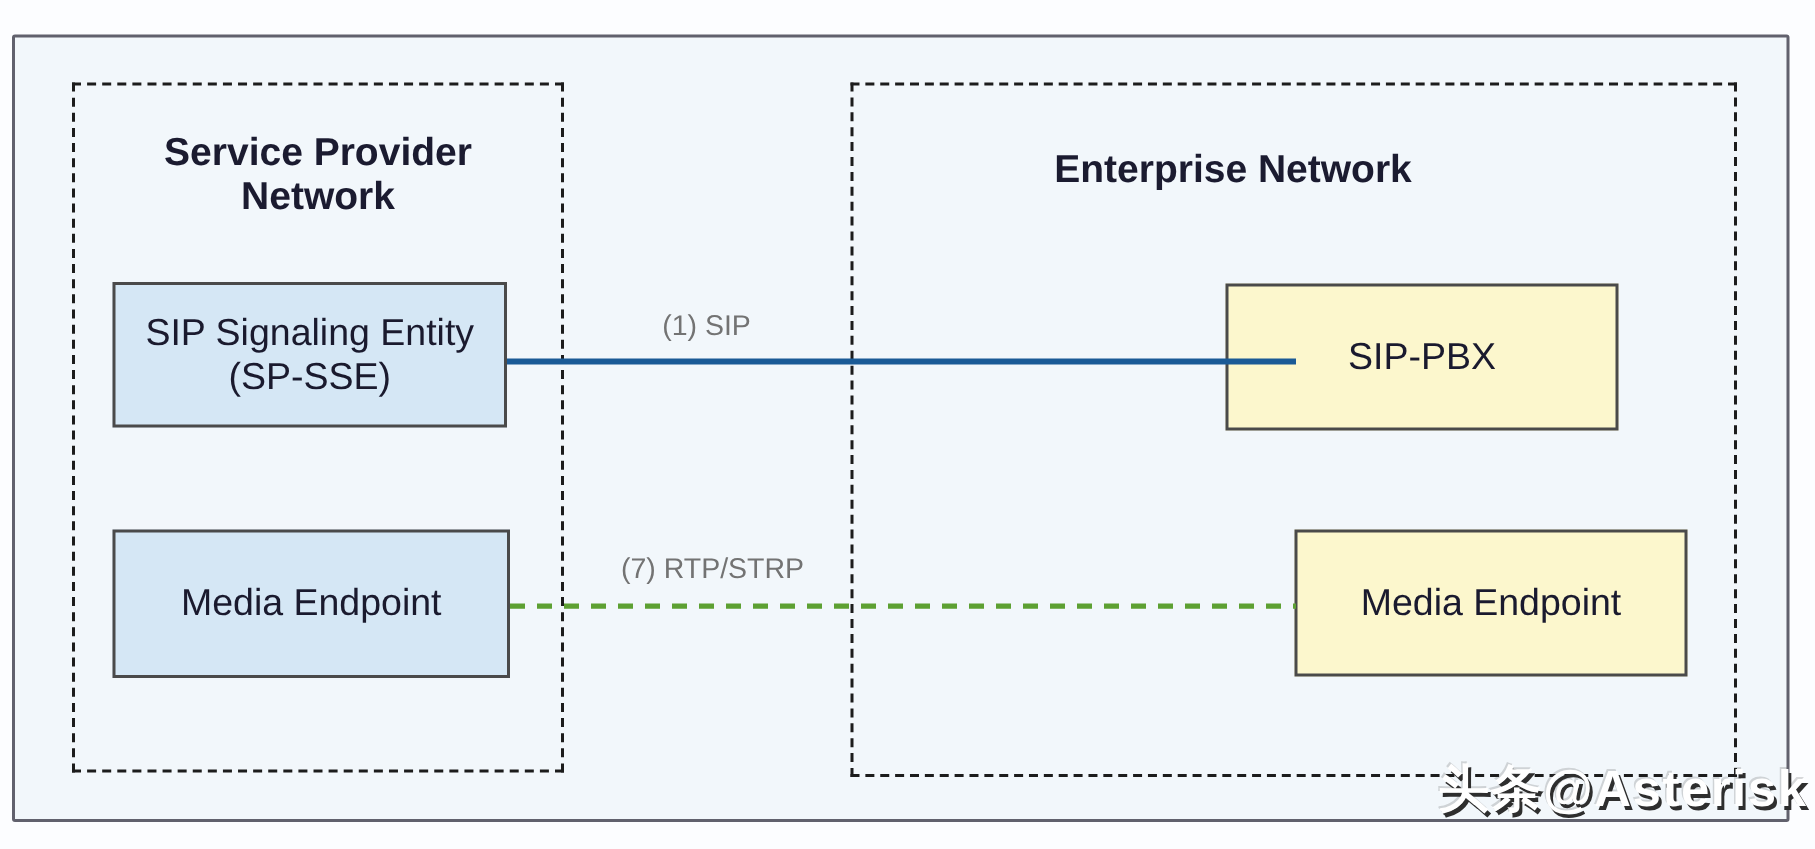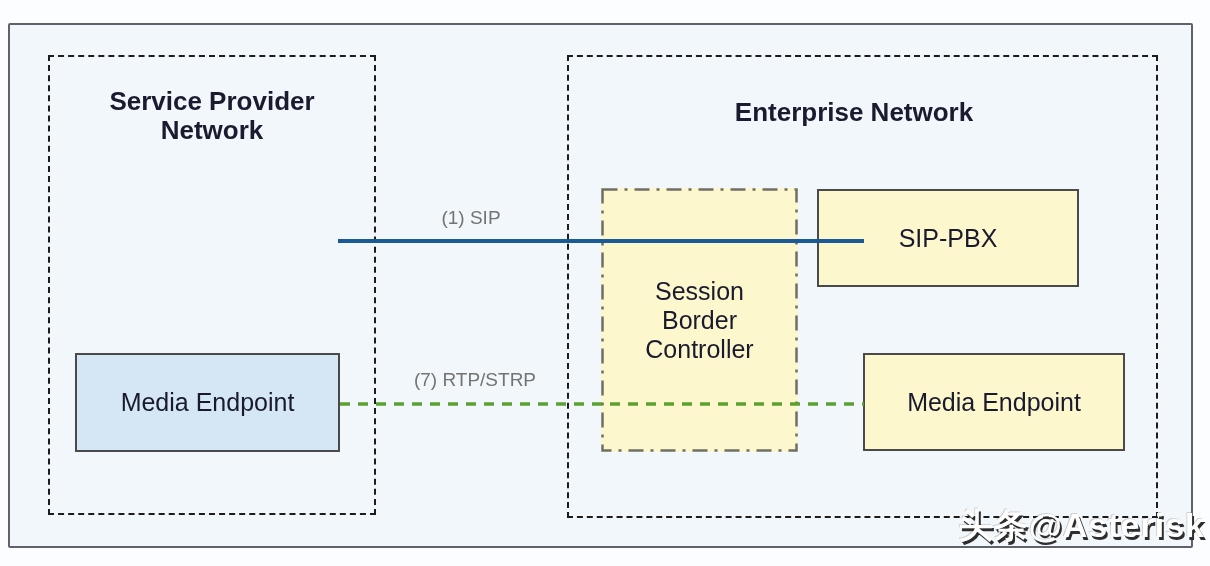--- a/index.html
+++ b/index.html
@@ -35,21 +35,21 @@
   .nettitle {
     position: absolute;
     text-align: center;
     font-weight: bold;
     font-size: 26px;
     line-height: 29px;
     color: #1b1b30;
     white-space: pre-line;
   }
   .nettitle.sp-title  { left: 48px;  top: 87px;  width: 328px; }
-  .nettitle.ent-title { left: 591px; top: 98px;  width: 526px; }
+  .nettitle.ent-title { left: 559px; top: 98px;  width: 526px; }
   
   .node {
     position: absolute;
     box-sizing: border-box;
     border: 2px solid #4a4a4a;
     display: flex;
     align-items: center;
     justify-content: center;
     text-align: center;
     font-size: 25px;
@@ -114,34 +114,28 @@
 <body>
 
 <div class="canvas">
 
   <div class="frame"></div>
 
   <div class="netbox sp"></div>
   <div class="nettitle sp-title">Service Provider
 Network</div>
 
+  <div class="node blue sp-sse">SIP Signaling Entity
+(SP-SSE)</div>
 
   <div class="node blue me-left">Media Endpoint</div>
 
   <div class="netbox ent"></div>
   <div class="nettitle ent-title">Enterprise Network</div>
 
-  <div class="node sbc">
-    <svg class="sbc-border" viewBox="0 0 197 264" preserveAspectRatio="none">
-      <rect x="1.5" y="1.5" width="194" height="261" fill="none" stroke="#6f6f66" stroke-width="2.5" stroke-dasharray="15 7 3 7"></rect>
-    </svg>
-    <span class="sbc-label">Session
-Border
-Controller</span>
-  </div>
 
   <div class="node yellow sip-pbx">SIP-PBX</div>
 
   <div class="node yellow me-right">Media Endpoint</div>
 
   <svg class="lines" viewBox="0 0 1210 566">
     <line x1="338" y1="241" x2="864" y2="241" stroke="#1a5a96" stroke-width="4"></line>
     <line x1="340" y1="404" x2="864" y2="404" stroke="#5da032" stroke-width="3.5" stroke-dasharray="10 8"></line>
   </svg>
 

